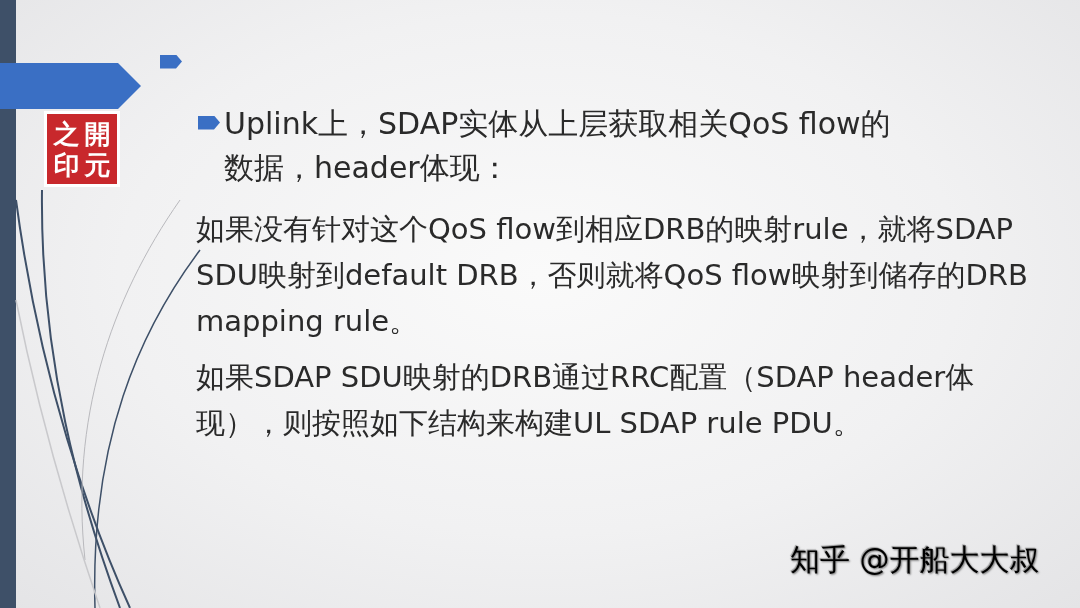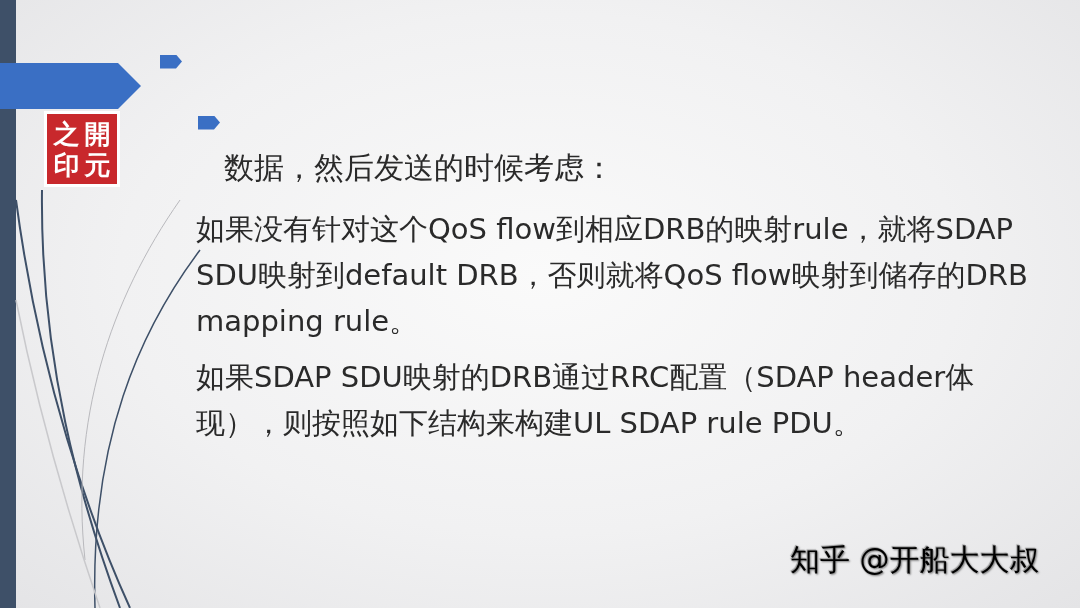--- a/index.html
+++ b/index.html
@@ -75,20 +75,20 @@
     <span>印</span>
     <span>元</span>
   </div>
 </div>
 
 <div class="h1">
   <span class="bullet"></span>
 </div>
 
 <div class="h2">
-  <span class="bullet"></span>
-  <span class="cont">数据，然后发送的时候考虑：</span>
+  <span class="bullet"></span><span>Uplink上，SDAP实体从上层获取相关QoS flow的</span>
+  <span class="cont">数据，header体现：</span>
 </div>
 
 <div class="para p1">如果没有针对这个QoS flow到相应DRB的映射rule，就将SDAP SDU映射到default DRB，否则就将QoS flow映射到储存的DRB mapping rule。</div>
 <div class="para p2">如果SDAP SDU映射的DRB通过RRC配置（SDAP header体现），则按照如下结构来构建UL SDAP rule PDU。</div>
 
 <div class="watermark">知乎 @开船大大叔</div>
 
 </body></html>

